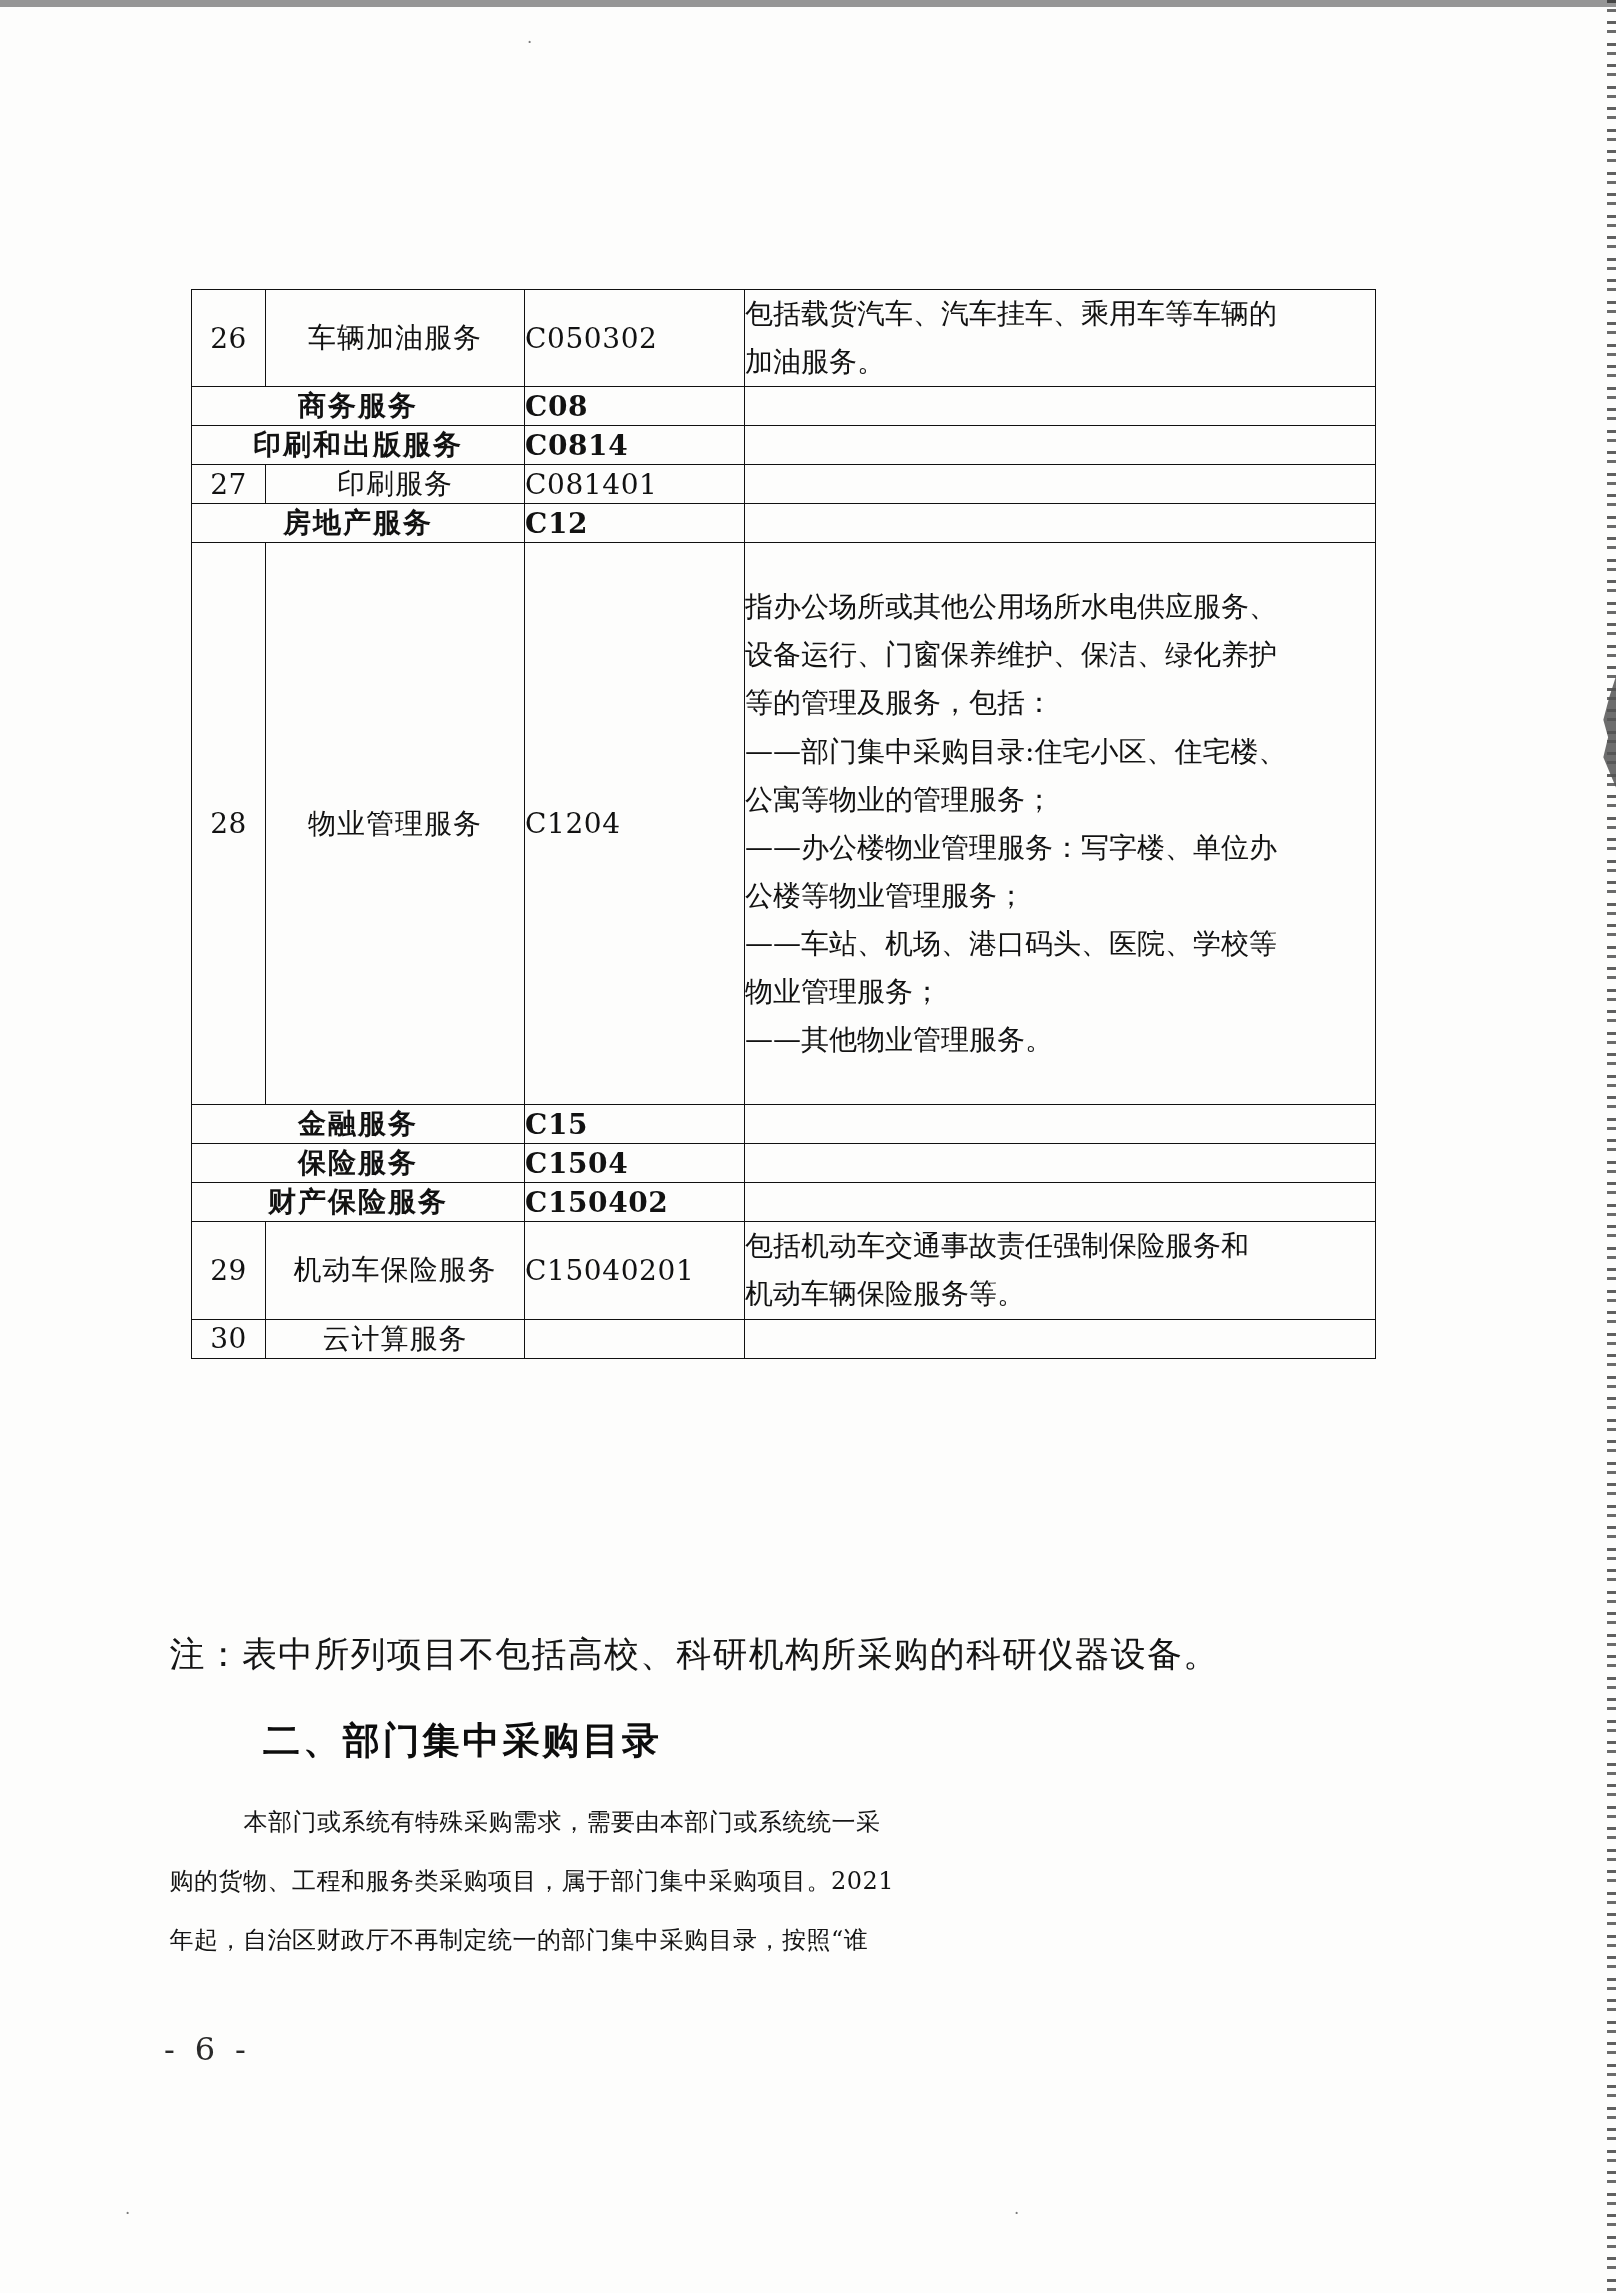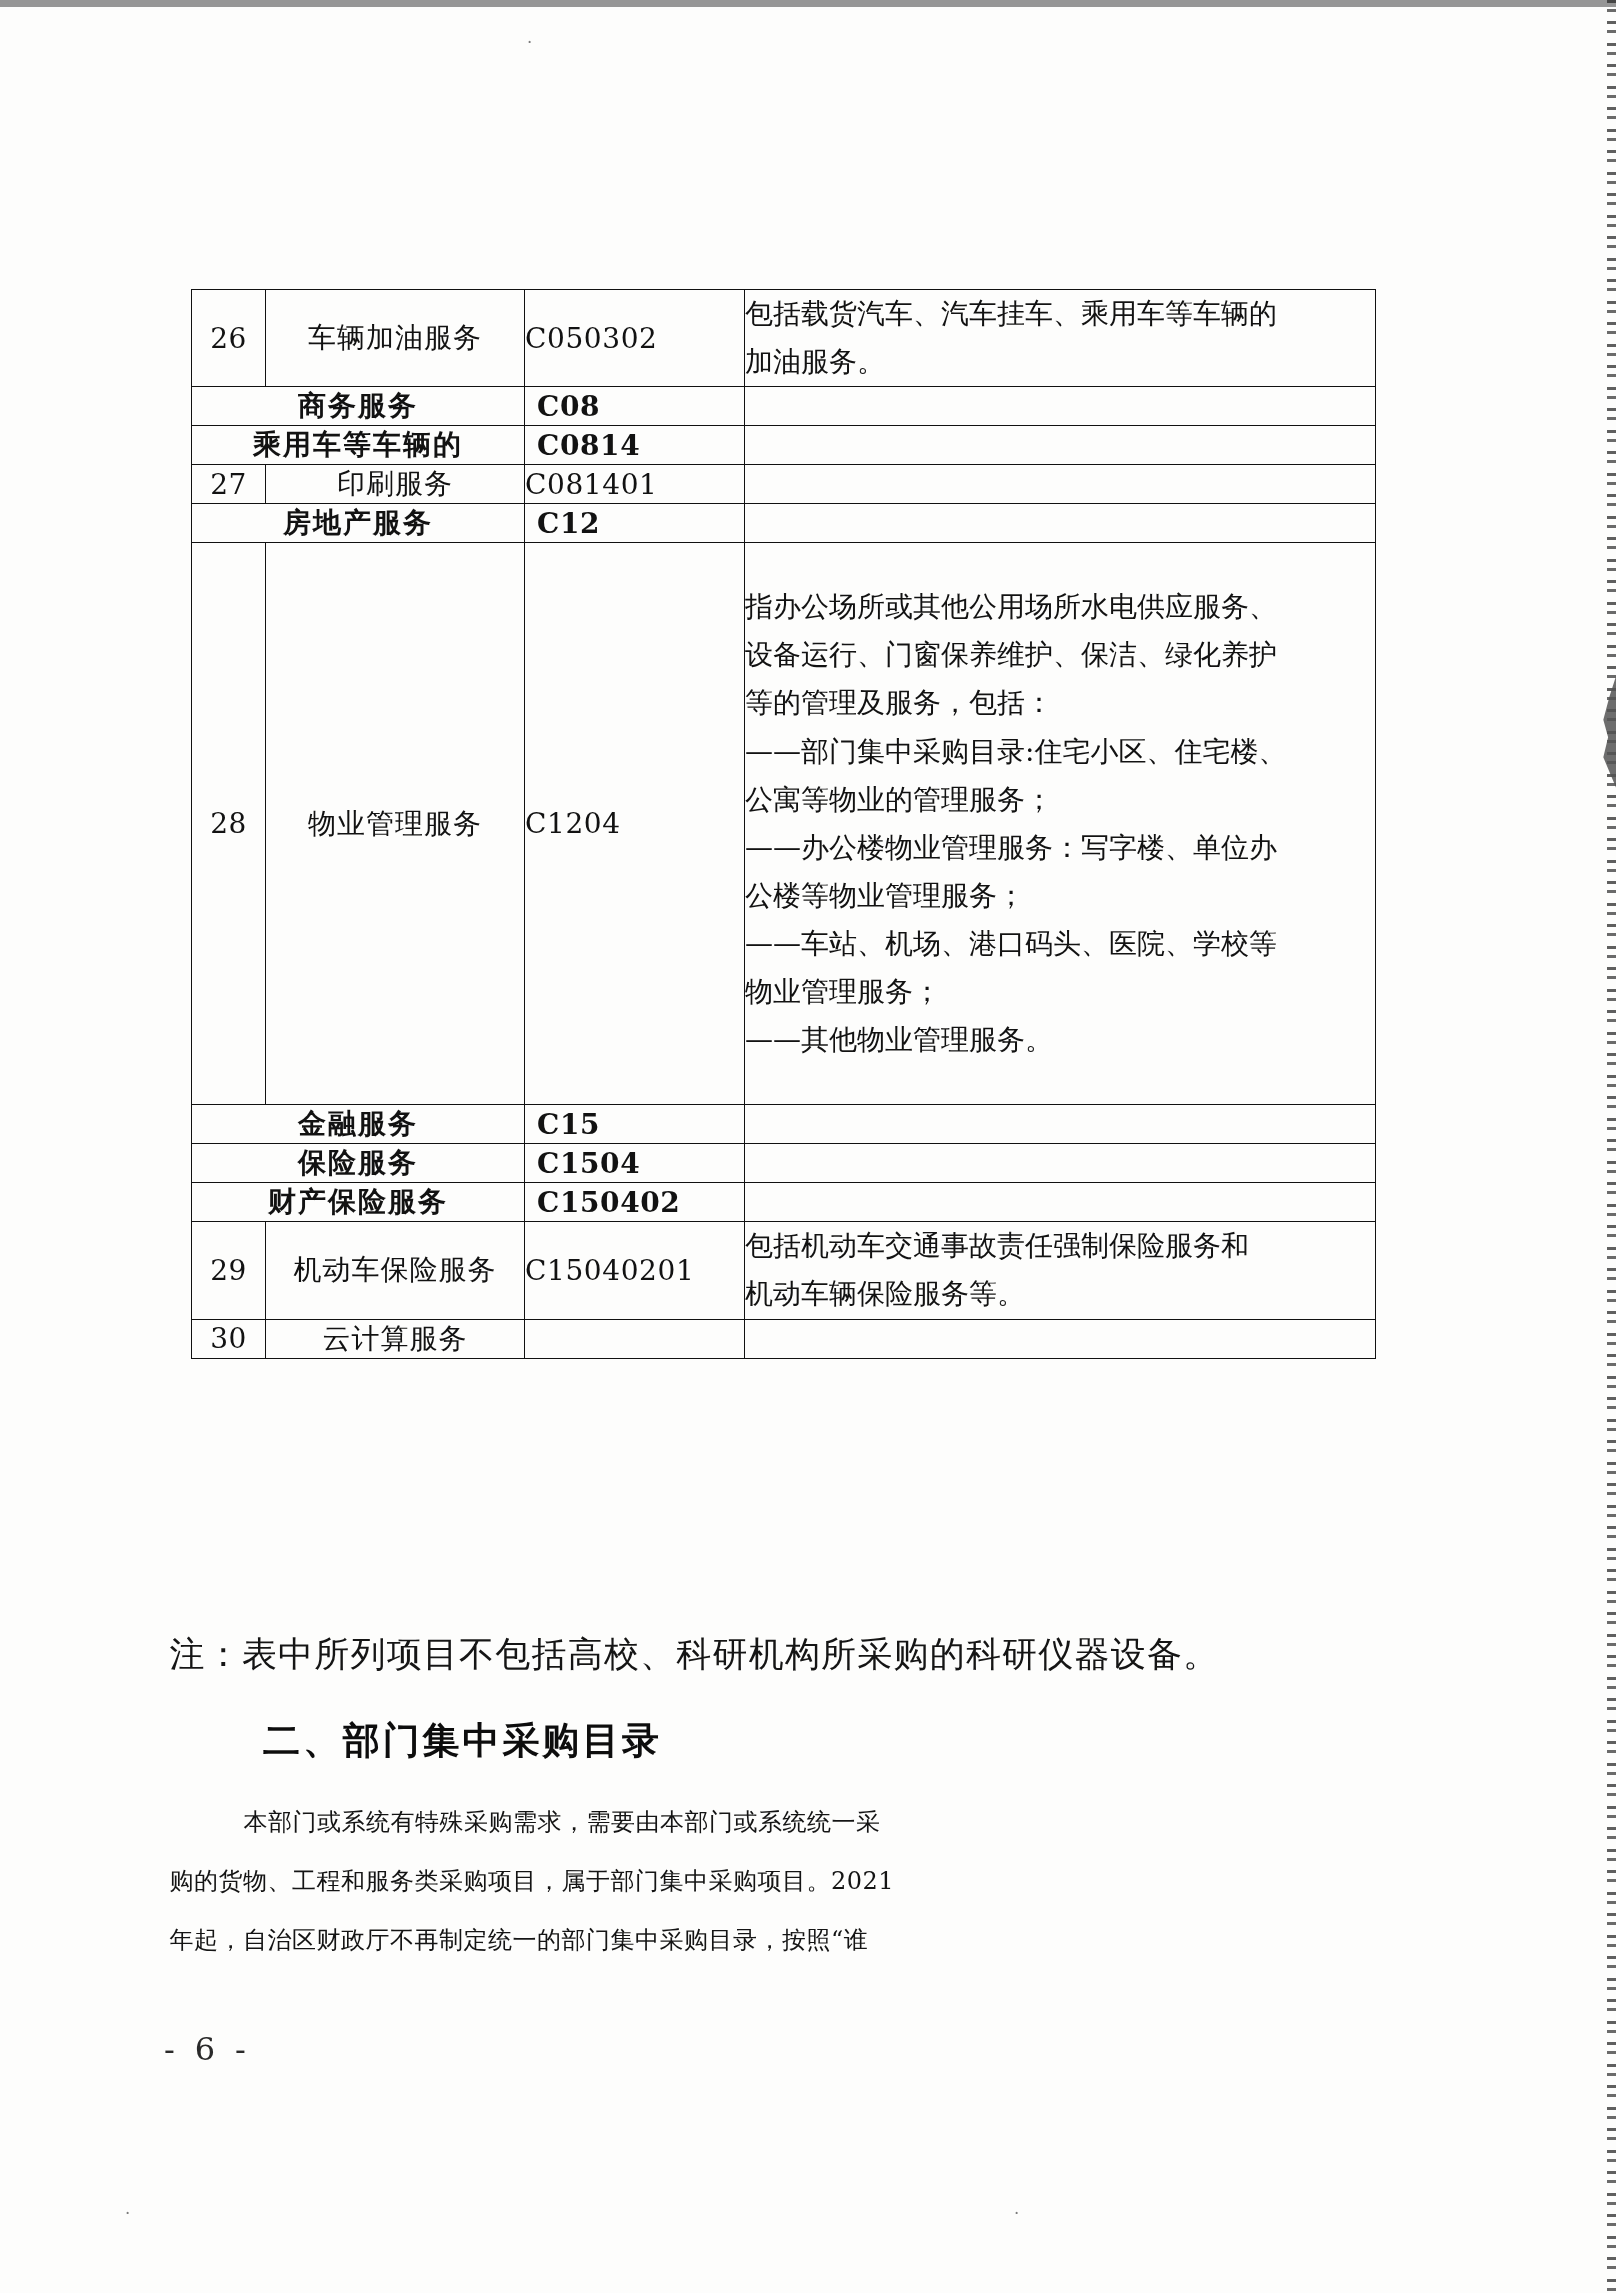--- a/index.html
+++ b/index.html
@@ -106,21 +106,21 @@
     padding: 13.7px 9.8px;
     font-weight: 700;
     letter-spacing: 2px;
   }
   .cell-code {
     text-align: left;
     padding: 13.7px 7.8px 13.7px 13.7px;
     font-size: 29px;
     letter-spacing: 0.6px;
   }
-  .cell-code.bold { font-weight: 700; padding-left: 12px; }
+  .cell-code.bold { font-weight: 700; }
   .cell-desc {
     text-align: left;
     padding: 13.7px 17.6px 15.6px 17.6px;
     line-height: 1.72;
     letter-spacing: 0px;
     vertical-align: top;
   }
   .cell-desc .ln { display: block; white-space: nowrap; }
   .cell-desc-tall { vertical-align: top; margin-left: 32px; }
   .row-tall td { height: 561px; }
@@ -211,21 +211,21 @@
           </td>
         </tr>
 
         <tr>
           <td class="cell-name-wide" colspan="2">商务服务</td>
           <td class="cell-code bold">C08</td>
           <td class="cell-desc"></td>
         </tr>
 
         <tr>
-          <td class="cell-name-wide" colspan="2">乘用车等车辆的</td>
+          <td class="cell-name-wide" colspan="2">印刷和出版服务</td>
           <td class="cell-code bold">C0814</td>
           <td class="cell-desc"></td>
         </tr>
 
         <tr>
           <td class="cell-no">27</td>
           <td class="cell-name">印刷服务</td>
           <td class="cell-code">C081401</td>
           <td class="cell-desc"></td>
         </tr>

